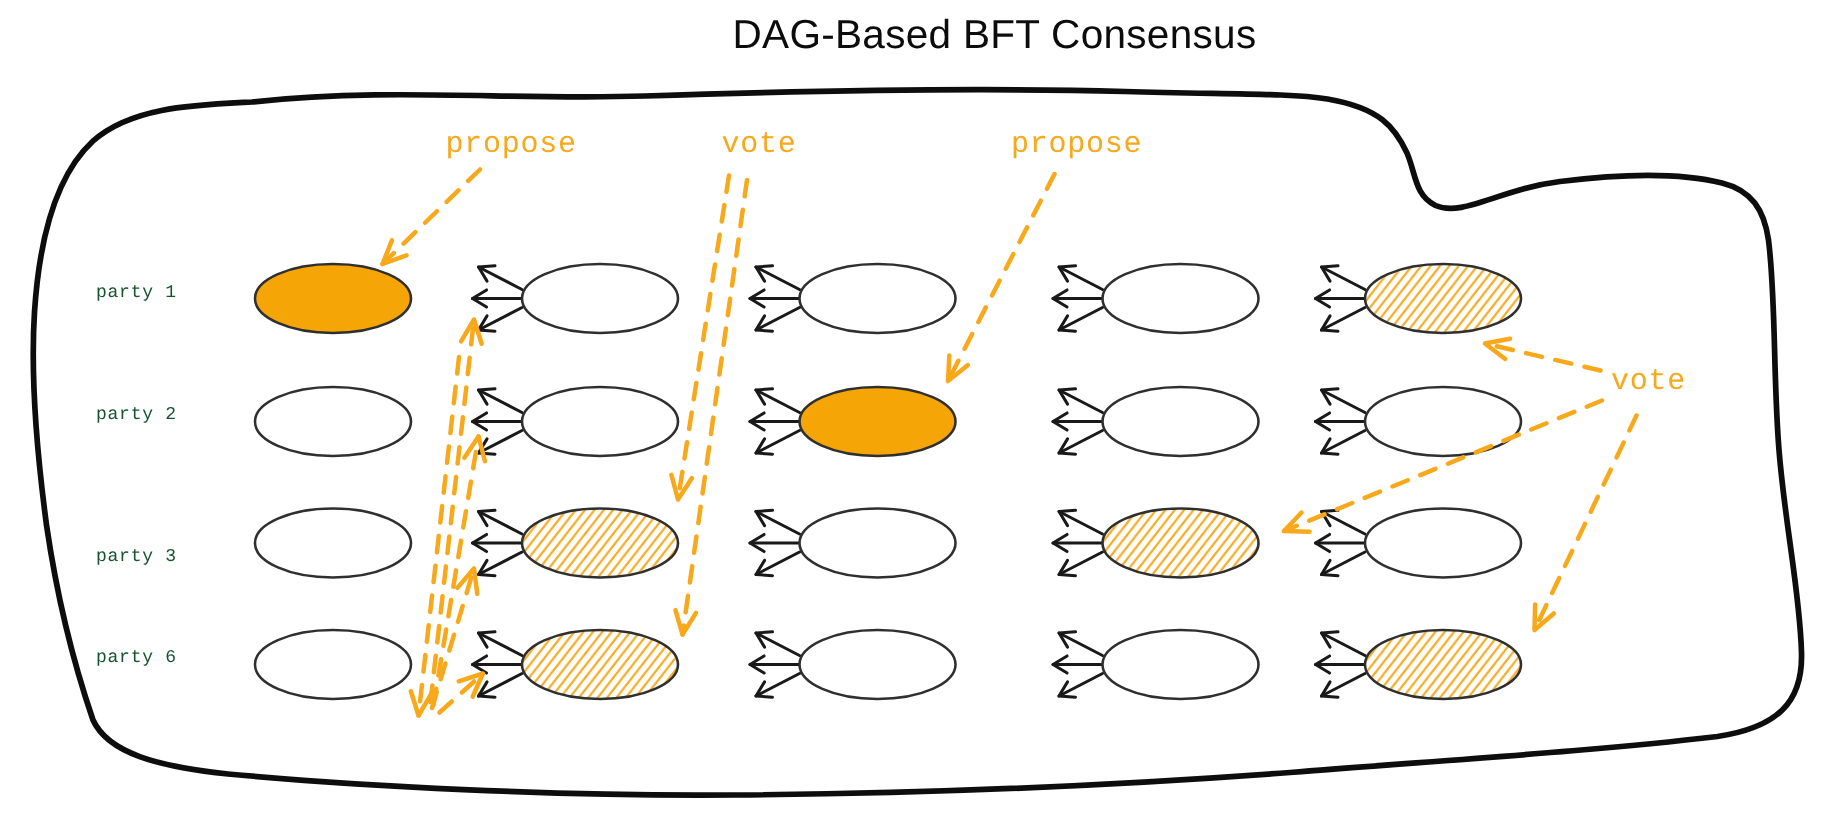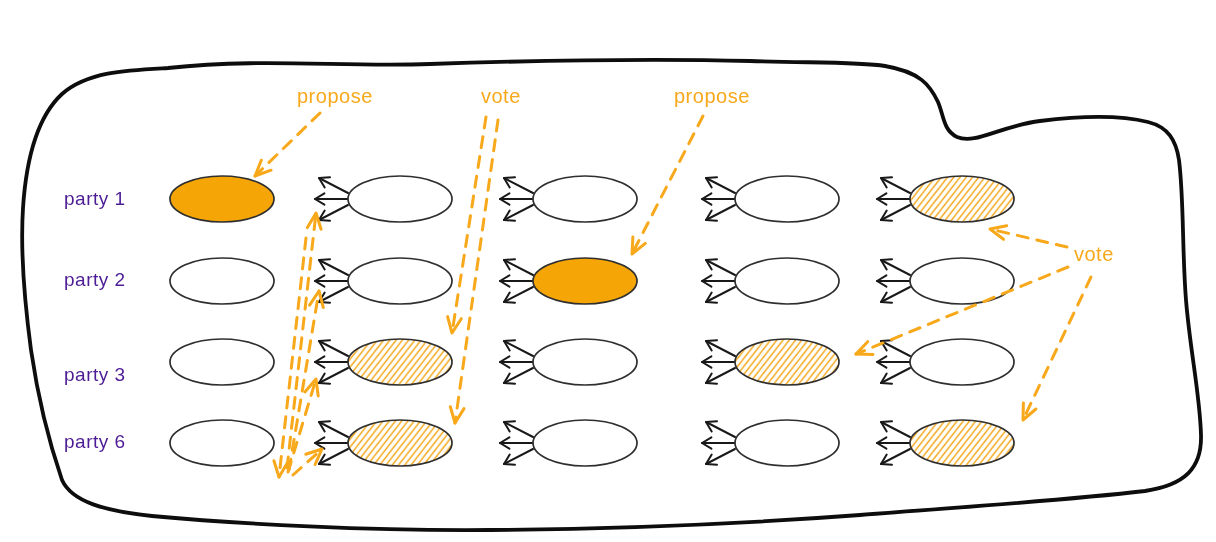--- a/index.html
+++ b/index.html
@@ -18,38 +18,39 @@
     text-align: center;
     padding-left: 110px;
     font-size: 27px;
     font-weight: 500;
     color: #0c0c0c;
     letter-spacing: 0.2px;
   }
   svg.canvas { position: absolute; left: 0; top: 0; }
   .hand {
     position: absolute;
-    font-family: Liberation Sans, sans-serif;
+    font-family: Liberation Mono, monospace;
     white-space: nowrap;
   }
   .party-label {
-    font-size: 19px;
-    color: #4c1d95;
+    font-size: 12px;
+    color: #14532d;
     letter-spacing: 0.5px;
   }
   .orange-label {
     font-size: 20px;
     letter-spacing: 0.5px;
   }
 </style>
 </head>
 <body>
 
 <div class="stage">
 
+  <div class="title">DAG-Based BFT Consensus</div>
 
   <svg class="canvas" width="1216" height="542" viewBox="0 0 1216 542">
     <defs>
       <pattern id="hatch" width="8" height="8" patternUnits="userSpaceOnUse" patternTransform="scale(0.78,1)">
         <rect width="8" height="8" fill="#FFFEFA"></rect>
         <path id="hatch-lines" d="M-2,2 L2,-2 M0,8 L8,0 M6,10 L10,6" stroke="#F6AC28" stroke-width="1.7" fill="none"></path>
       </pattern>
     </defs>
 
     <path d="M168,68

